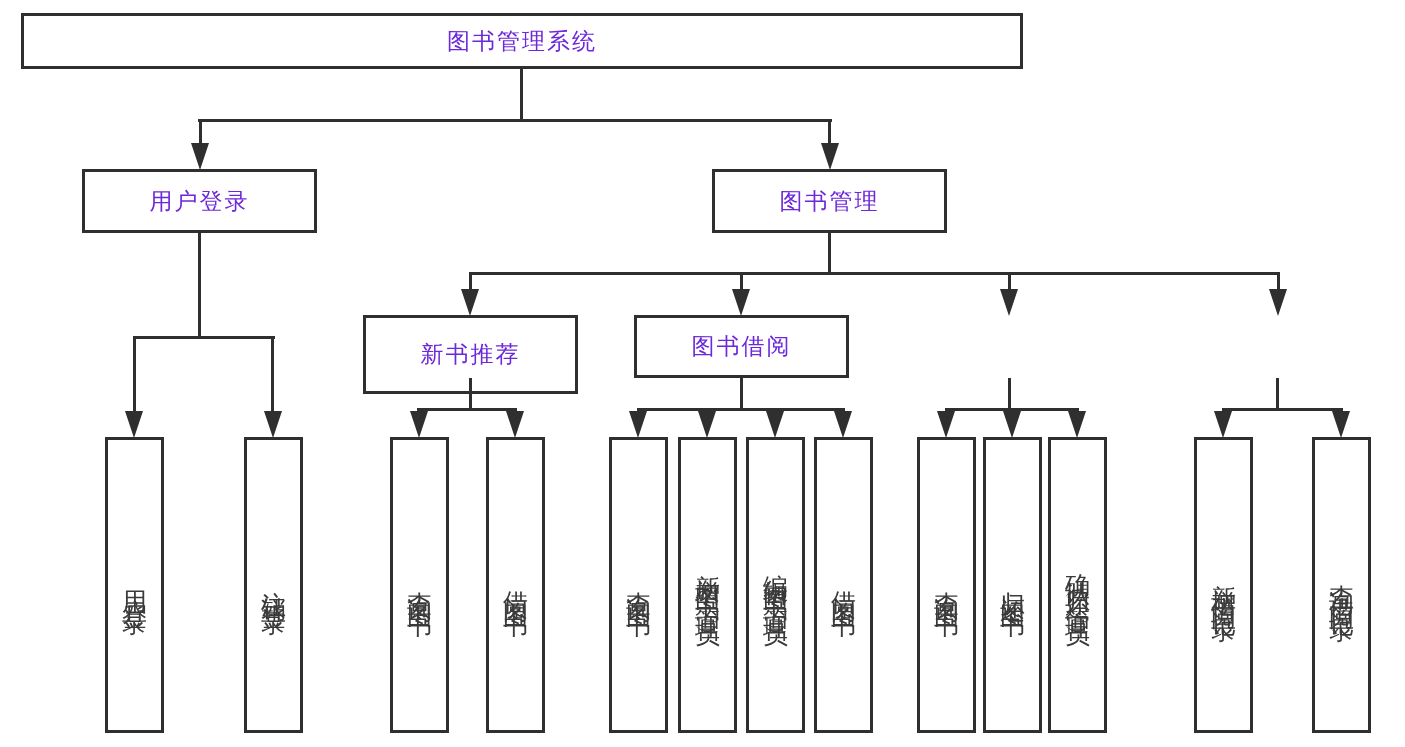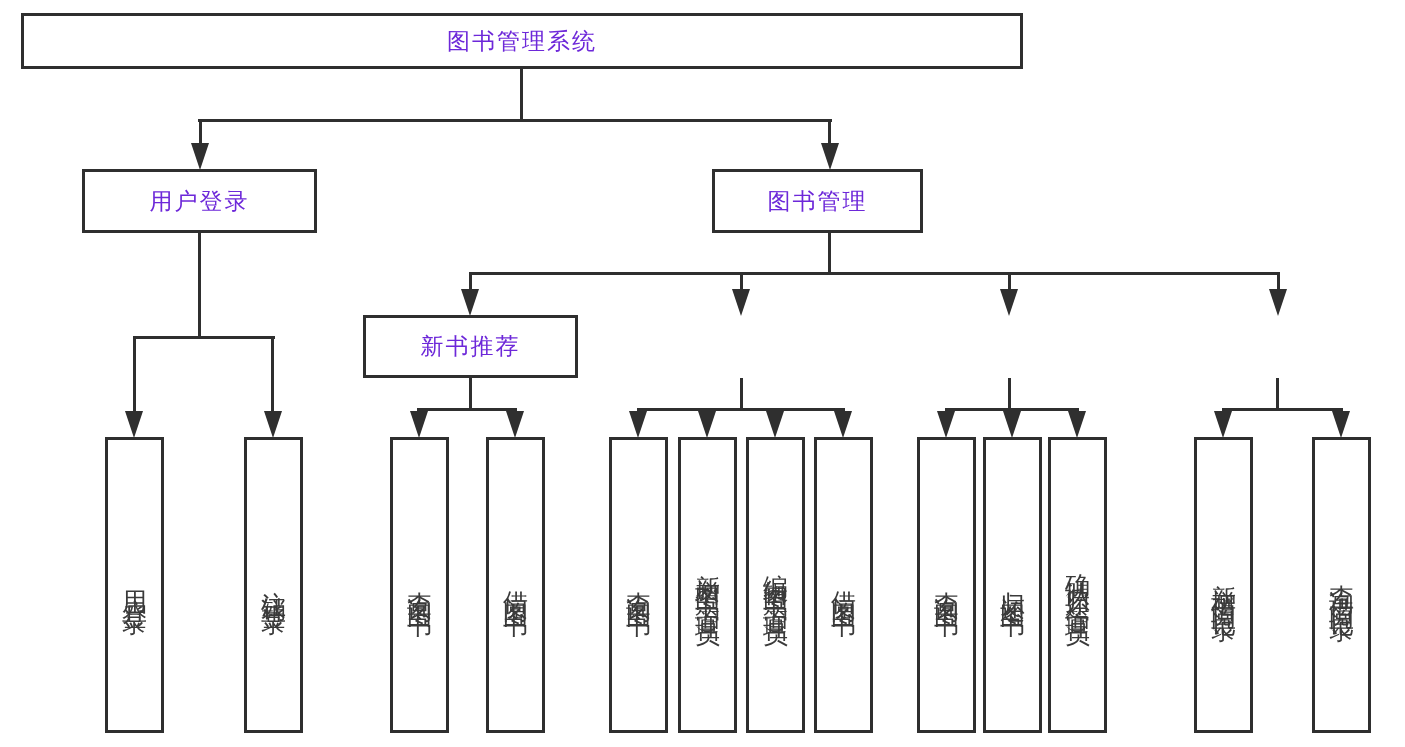--- a/index.html
+++ b/index.html
@@ -78,41 +78,42 @@
   <div class="box" style="left:21px; top:13px; width:1002px; height:56px;">图书管理系统</div>
 
   <div class="vline" style="left:520px; top:69px; height:53px;"></div>
   <div class="hline" style="left:198px; top:119px; width:634px;"></div>
   <div class="vline" style="left:199px; top:121px; height:25px;"></div>
   <div class="vline" style="left:828px; top:121px; height:25px;"></div>
   <div class="arrow" style="left:191px; top:143px;"></div>
   <div class="arrow" style="left:821px; top:143px;"></div>
 
   <div class="box" style="left:82px; top:169px; width:235px; height:64px;">用户登录</div>
-  <div class="box" style="left:712px; top:169px; width:211px; height:64px;">图书管理</div>
+  <div class="box" style="left:712px; top:169px; width:235px; height:64px;">图书管理</div>
 
   <div class="vline" style="left:198px; top:233px; height:106px;"></div>
   <div class="hline" style="left:133px; top:336px; width:142px;"></div>
   <div class="vline" style="left:133px; top:338px; height:75px;"></div>
   <div class="vline" style="left:271px; top:338px; height:75px;"></div>
   <div class="arrow" style="left:125px; top:411px;"></div>
   <div class="arrow" style="left:264px; top:411px;"></div>
 
   <div class="vline" style="left:828px; top:233px; height:42px;"></div>
   <div class="hline" style="left:469px; top:272px; width:811px;"></div>
   <div class="vline" style="left:469px; top:274px; height:17px;"></div>
   <div class="vline" style="left:740px; top:274px; height:17px;"></div>
   <div class="vline" style="left:1008px; top:274px; height:17px;"></div>
   <div class="vline" style="left:1277px; top:274px; height:17px;"></div>
   <div class="arrow" style="left:461px; top:289px;"></div>
   <div class="arrow" style="left:732px; top:289px;"></div>
   <div class="arrow" style="left:1000px; top:289px;"></div>
   <div class="arrow" style="left:1269px; top:289px;"></div>
 
-  <div class="box" style="left:363px; top:315px; width:215px; height:63px;">新书推荐</div>
+  <div class="box" style="left:363px; top:315px; width:215px; height:79px;">新书推荐</div>
+  <div class="box" style="left:634px; top:315px; width:215px; height:63px;">图书借阅</div>
 
   <div class="vline" style="left:469px; top:378px; height:33px;"></div>
   <div class="hline" style="left:417px; top:408px; width:100px;"></div>
   <div class="arrow" style="left:410px; top:411px;"></div>
   <div class="arrow" style="left:506px; top:411px;"></div>
 
   <div class="vline" style="left:740px; top:378px; height:33px;"></div>
   <div class="hline" style="left:637px; top:408px; width:208px;"></div>
   <div class="arrow" style="left:629px; top:411px;"></div>
   <div class="arrow" style="left:698px; top:411px;"></div>

